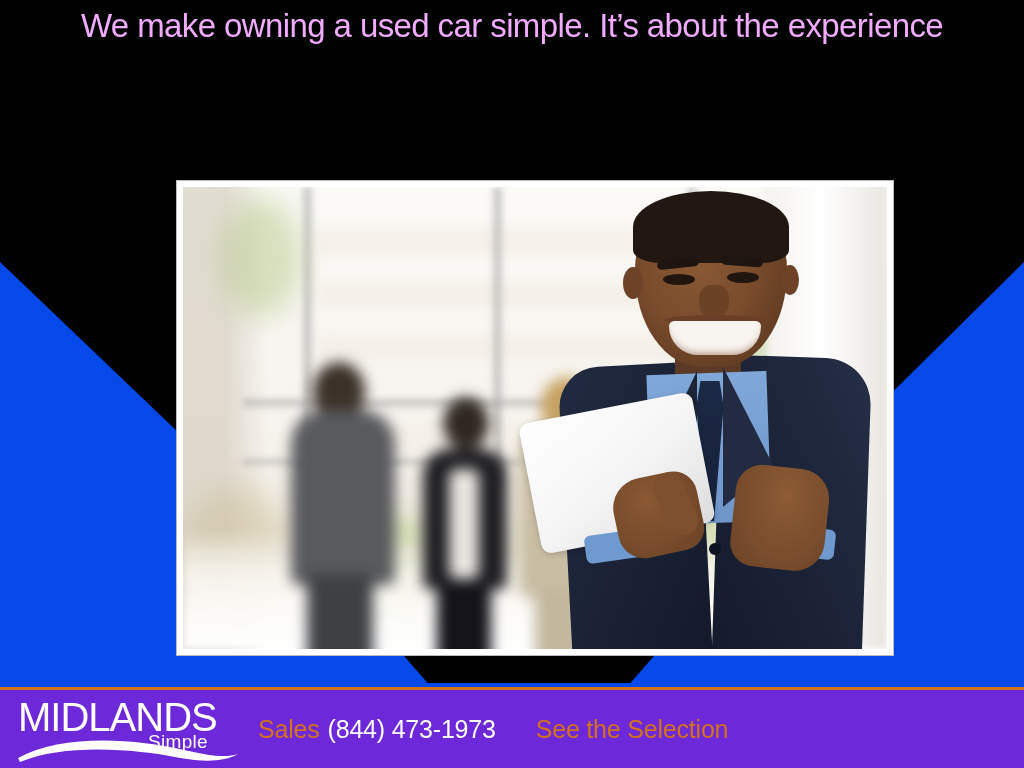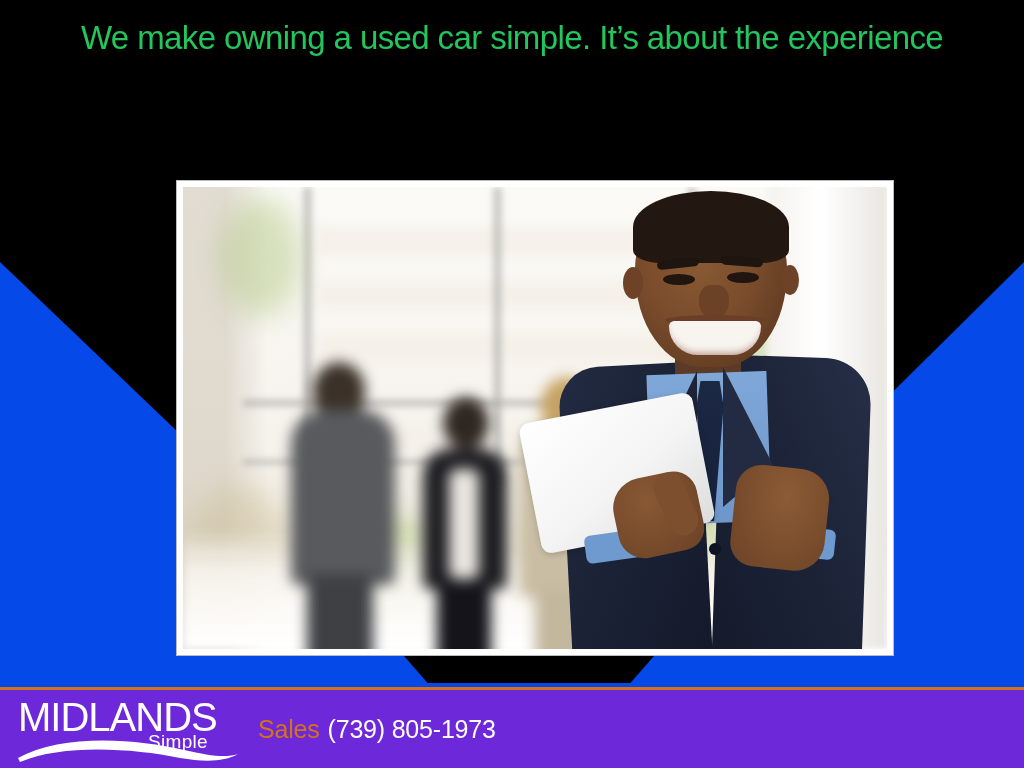--- a/index.html
+++ b/index.html
@@ -29,27 +29,27 @@
     margin: 0;
     padding-top: 6px;
     font-size: 62px;
     line-height: 70px;
     font-weight: 400;
     letter-spacing: -0.5px;
     color: #f5a614;
     white-space: nowrap;
   }
   .subtitle {
-    margin: 12px;
+    margin: 0;
     padding-top: 6px;
     font-size: 33px;
     line-height: 40px;
     font-weight: 300;
     letter-spacing: -0.6px;
-    color: #22c55e;
+    color: #f0abfc;
     white-space: nowrap;
   }
 
   
   .blue-left {
     position: absolute;
     left: 0; top: 262px;
     width: 180px;
     height: 426px;
     background: #0549e8;
@@ -415,18 +415,19 @@
       <div class="logo-sub">Simple</div>
       <svg class="logo-swoosh" viewBox="0 0 226 36">
         <path d="M4 30 C 46 6, 120 10, 170 22 C 196 28, 212 30, 224 26 C 210 34, 190 34, 166 30 C 118 20, 48 16, 6 34 Z" fill="#ffffff"></path>
       </svg>
     </div>
   </div>
 
   <div class="footer-info">
     <span class="f-label">Sales</span>
     <span class="f-gap-sm"></span>
-    <span class="f-value">(739) 805-1973</span>
+    <span class="f-value">(844) 473-1973</span>
     <span class="f-gap-lg"></span>
+    <span class="f-label">See the Selection</span>
     <span class="f-gap-sm"></span>
   </div>
 
 </div>
 
 </body></html>

